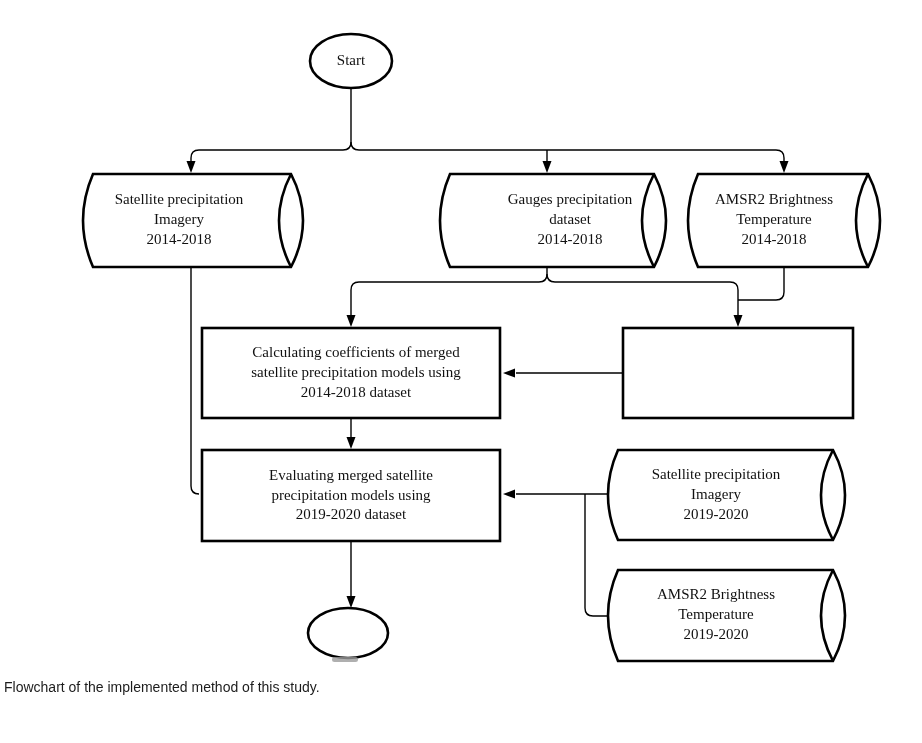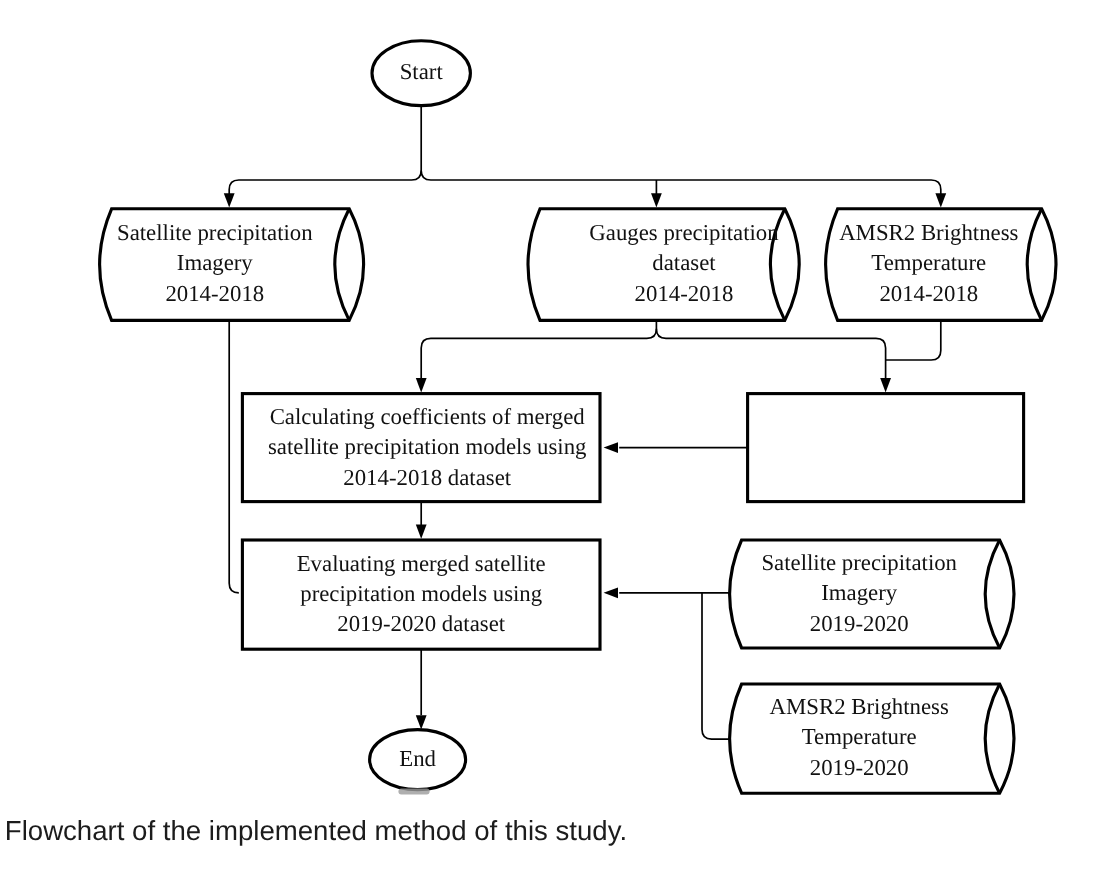--- a/index.html
+++ b/index.html
@@ -20,31 +20,31 @@
     left: 0;
     top: 0;
   }
   .node-label {
     position: absolute;
     display: flex;
     align-items: center;
     justify-content: center;
     text-align: center;
     white-space: pre-line;
-    font-size: 19px;
+    font-size: 15px;
     line-height: 1.32;
     color: #111111;
     pointer-events: none;
   }
   .caption {
     position: absolute;
     left: 4px;
     top: 679px;
     font-family: "Liberation Sans", "DejaVu Sans", sans-serif;
-    font-size: 23px;
+    font-size: 14px;
     color: #1c1c1c;
     white-space: nowrap;
   }
   .smudge {
     position: absolute;
     left: 332px;
     top: 657px;
     width: 26px;
     height: 5px;
     border-radius: 3px;
@@ -136,19 +136,18 @@
 2019-2020 dataset</div>
 
   <div class="node-label" style="left:611px; top:452px; width:210px; height:86px;">Satellite precipitation
 Imagery
 2019-2020</div>
 
   <div class="node-label" style="left:611px; top:572px; width:210px; height:86px;">AMSR2 Brightness
 Temperature
 2019-2020</div>
 
-  <div class="node-label" style="left:308px; top:610px; width:80px; height:46px;">End</div>
 
   <div class="smudge"></div>
 
   <div class="caption">Flowchart of the implemented method of this study.</div>
 
 </div>
 
 </body></html>

